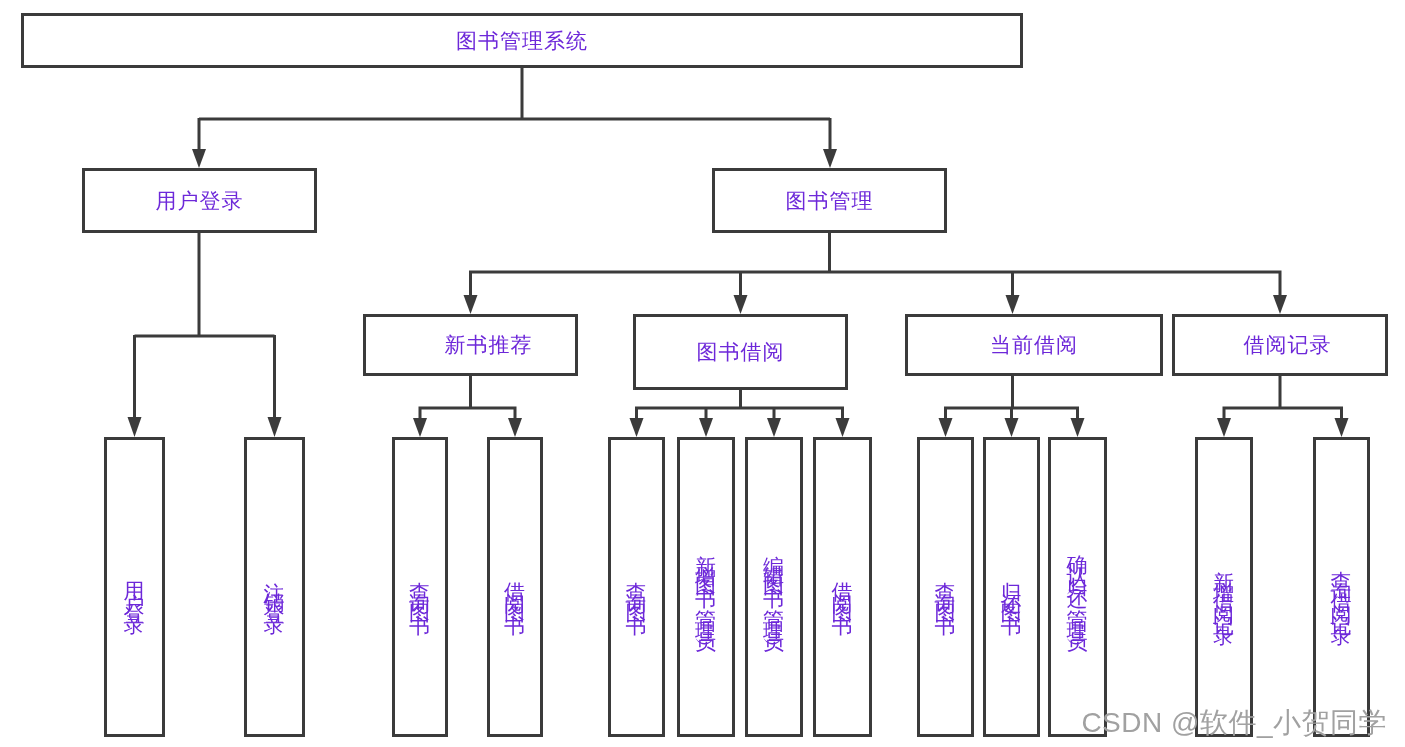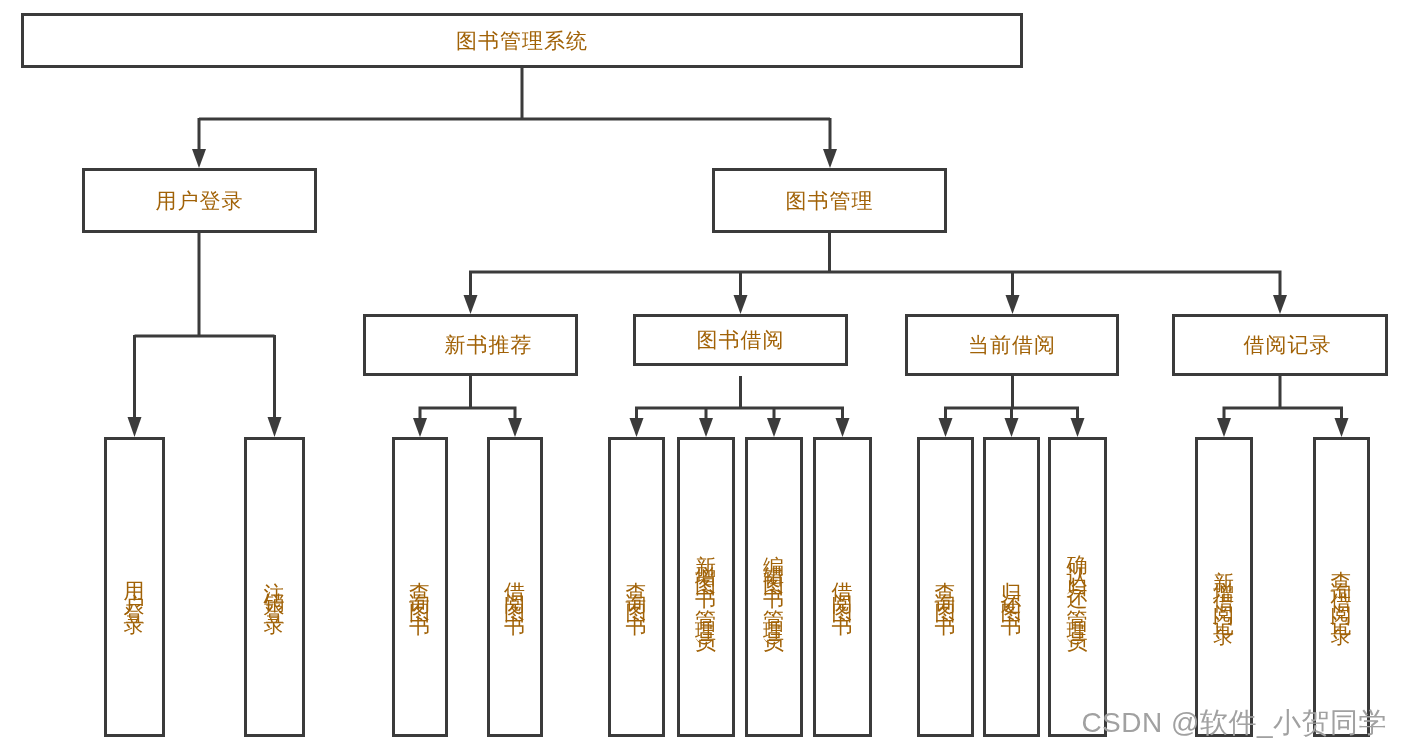--- a/index.html
+++ b/index.html
@@ -18,21 +18,21 @@
     pointer-events: none;
   }
   .box {
     position: absolute;
     box-sizing: border-box;
     border: 3px solid #3b3b3b;
     background: #ffffff;
     display: flex;
     align-items: center;
     justify-content: center;
-    color: #a16207;
+    color: #6d28d9;
   }
   .box.h .lbl {
     font-size: 21px;
     letter-spacing: 1px;
     white-space: nowrap;
   }
   .box.v .lbl {
     writing-mode: vertical-rl;
     font-size: 21px;
     letter-spacing: 11px;
@@ -112,24 +112,24 @@
   <div class="box h" style="left:82px; top:168px; width:235px; height:65px;">
     <span class="lbl">用户登录</span>
   </div>
   <div class="box h" style="left:712px; top:168px; width:235px; height:65px;">
     <span class="lbl">图书管理</span>
   </div>
 
   <div class="box h" style="left:363px; top:314px; width:215px; height:62px;padding-left:36px;">
     <span class="lbl">新书推荐</span>
   </div>
-  <div class="box h" style="left:633px; top:314px; width:215px; height:52px;">
+  <div class="box h" style="left:633px; top:314px; width:215px; height:76px;">
     <span class="lbl">图书借阅</span>
   </div>
-  <div class="box h" style="left:905px; top:314px; width:214px; height:62px;">
+  <div class="box h" style="left:905px; top:314px; width:258px; height:62px;">
     <span class="lbl">当前借阅</span>
   </div>
   <div class="box h" style="left:1172px; top:314px; width:216px; height:62px;padding-left:15px;">
     <span class="lbl">借阅记录</span>
   </div>
 
   <div class="box v" style="left:104px; top:437px; width:61px; height:300px;">
     <span class="lbl">用户登录</span>
   </div>
   <div class="box v" style="left:244px; top:437px; width:61px; height:300px;">

